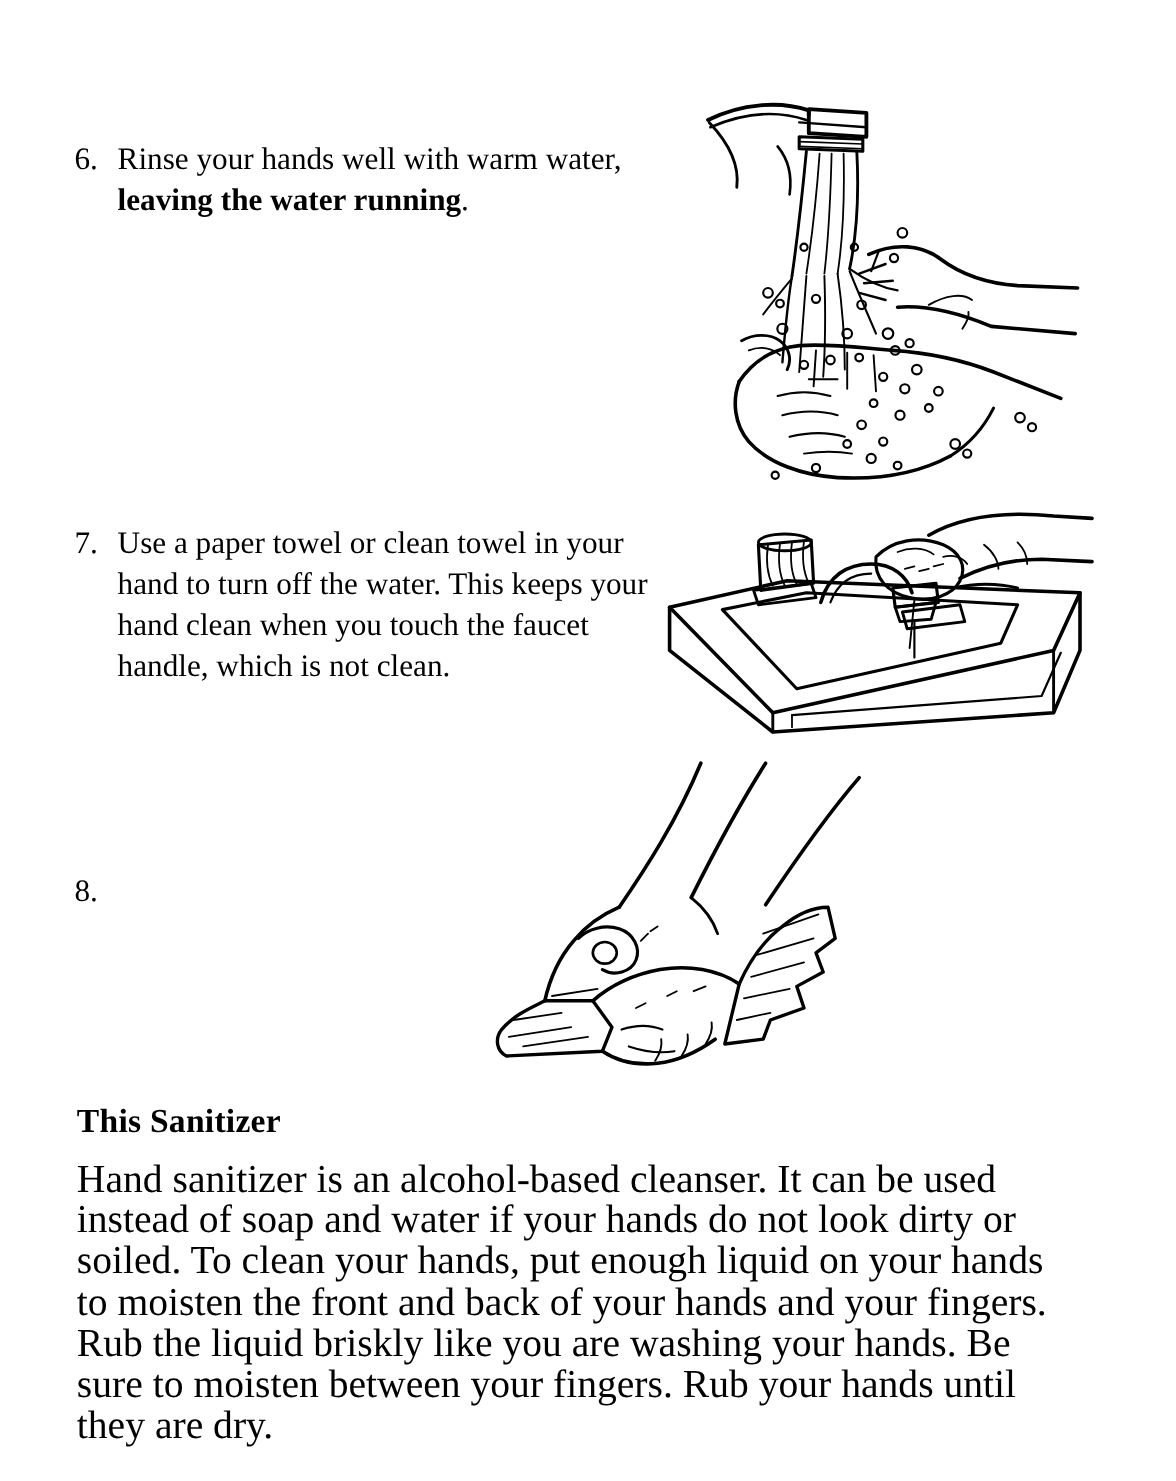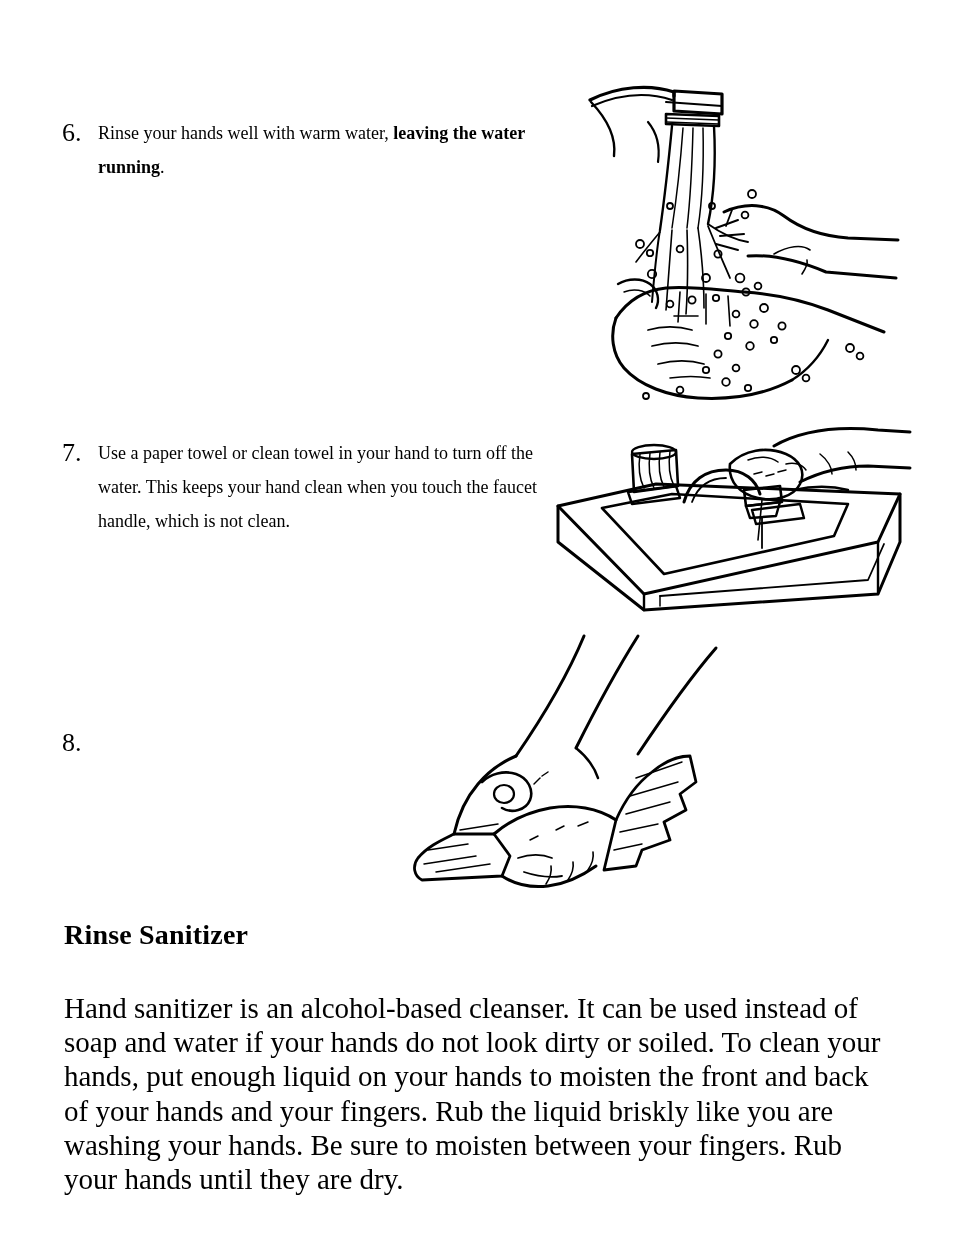--- a/index.html
+++ b/index.html
@@ -30,21 +30,21 @@
     align-items: flex-start;
   }
   .step-num {
     width: 36px;
     flex: 0 0 36px;
     font-size: 26px;
     line-height: 34px;
     text-align: left;
   }
   .step-text {
-    font-size: 18px;
+    font-size: 26px;
     line-height: 34px;
     text-align: left;
   }
   .step-text b {
     font-weight: bold;
   }
 
   #step-6 { left: 62px;  top: 116px;  width: 520px; }
   #step-7 { left: 62px;  top: 436px;  width: 500px; }
   #step-8 { left: 62px;  top: 726px;  width: 440px; }
@@ -59,24 +59,23 @@
     font-weight: bold;
     letter-spacing: 0.2px;
   }
 
   
   .body-paragraph {
     position: absolute;
     left: 64px;
     top: 966px;
     width: 820px;
-    font-size: 29px;
+    font-size: 33px;
     line-height: 34.2px;
     text-align: left;
-    margin-top: 25px;
   }
 
   
   .illus {
     position: absolute;
   }
   #illus-rinse { left: 588px; top: 78px;  width: 312px; height: 332px; }
   #illus-sink  { left: 548px; top: 424px; width: 364px; height: 192px; }
   #illus-dry   { left: 398px; top: 632px; width: 324px; height: 264px; }
 
@@ -94,21 +93,21 @@
 
   <div class="step" id="step-7">
     <div class="step-num">7.</div>
     <div class="step-text">Use a paper towel or clean towel in your hand to turn off the water. This keeps your hand clean when you touch the faucet handle, which is not clean.</div>
   </div>
 
   <div class="step" id="step-8">
     <div class="step-num">8.</div>
   </div>
 
-  <div class="section-heading">Rinse Sanitizer</div>
+  <div class="section-heading">This Sanitizer</div>
 
   <div class="body-paragraph">Hand sanitizer is an alcohol-based cleanser. It can be used instead of soap and water if your hands do not look dirty or soiled. To clean your hands, put enough liquid on your hands to moisten the front and back of your hands and your fingers. Rub the liquid briskly like you are washing your hands. Be sure to moisten between your fingers. Rub your hands until they are dry.</div>
 
   <div class="illus" id="illus-rinse">
     <svg viewBox="0 0 312 332" xmlns="http://www.w3.org/2000/svg" fill="none" stroke="#000" stroke-width="2.6" stroke-linecap="round" stroke-linejoin="round">
 
       <path d="M2 22 C30 8 62 6 86 14 L86 18" stroke-width="3.2"></path>
       <path d="M4 28 C32 16 60 14 84 22" stroke-width="2.2"></path>
 
       <path d="M86 13 L134 16 L134 36 L86 33 Z" stroke-width="3.2"></path>

